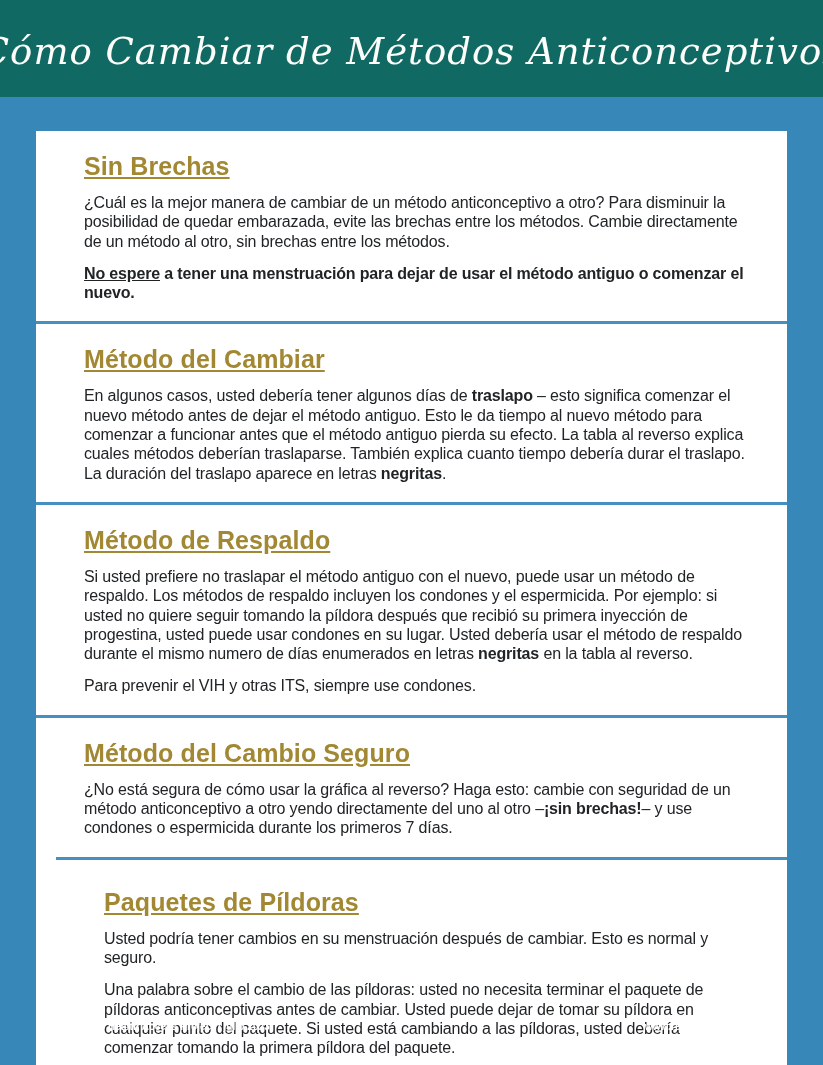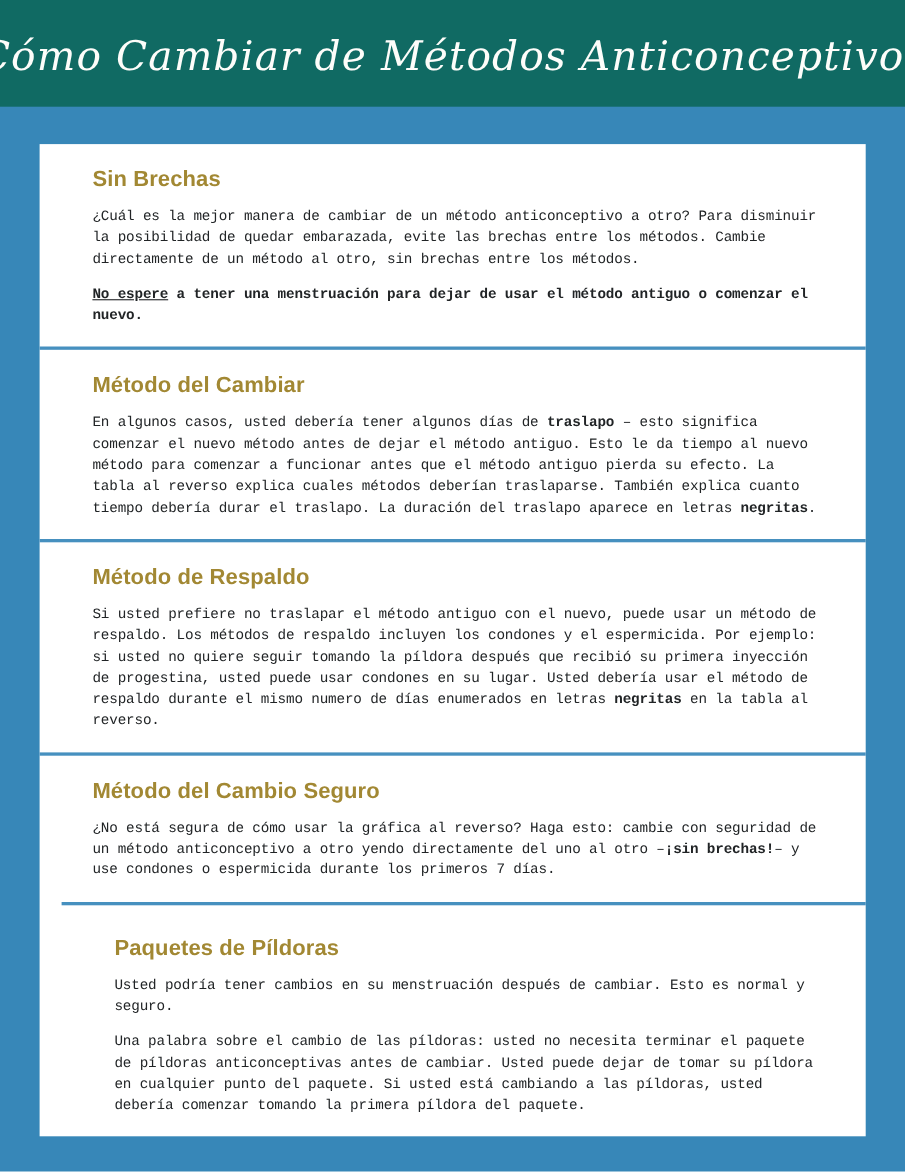--- a/index.html
+++ b/index.html
@@ -24,27 +24,27 @@
     color:var(--title_text,#fdfdfa);white-space:nowrap;
   }
   .content-card{
     margin:34px 36px 0;min-height:840px;background:var(--card_bg,#fff);
     display:flex;flex-direction:column;
   }
   .card-section{padding:21px 42px 19px 48px;}
   .card-section + .card-section{border-top:3px solid var(--divider,#4690bf);}
   .card-section:last-child{flex:1;padding-top:28px;margin-left:20px;}
   .section-heading{
-    margin:0 0 12px;font-size:20px;font-weight:700;letter-spacing:0.1px;
+    margin:0 0 12px;font-size:25px;font-weight:700;letter-spacing:0.1px;
     color:var(--heading,#a28833);
+    text-decoration:underline;
   }
   .body-para{
-    margin:0 0 13px;font-size:13px;line-height:19.3px;letter-spacing:-0.15px;
+    margin:0 0 13px;font-size:16px;line-height:19.3px;letter-spacing:-0.15px;
     color:var(--body_text,#212426);
-    font-family:Liberation Mono, monospace;
   }
   .body-para:last-child{margin-bottom:0;}
   .body-para span.b{font-weight:700;}
   .body-para span.u{text-decoration:underline;margin-top:40px;}
   .footer-band{
     position:absolute;left:0;right:0;top:1021px;
     display:flex;justify-content:space-between;align-items:center;
     padding:0 37px 0 40px;
     color:var(--footer_text,#ffffff);font-size:10px;font-weight:700;letter-spacing:0.1px;
   }
@@ -66,20 +66,21 @@
   </section>
 
   <section class="card-section">
     <h2 class="section-heading">Método del Cambiar</h2>
     <p class="body-para"><span>En algunos casos, usted debería tener algunos días de </span><span class="b">traslapo</span><span> – esto significa comenzar el nuevo método antes de dejar el método antiguo. Esto le da tiempo al nuevo método para comenzar a funcionar antes que el método antiguo pierda su efecto. La tabla al reverso explica cuales métodos deberían traslaparse. También explica cuanto tiempo debería durar el traslapo. La duración del traslapo aparece en letras </span><span class="b">negritas</span><span>.</span></p>
   </section>
 
   <section class="card-section">
     <h2 class="section-heading">Método de Respaldo</h2>
     <p class="body-para"><span>Si usted prefiere no traslapar el método antiguo con el nuevo, puede usar un método de respaldo. Los métodos de respaldo incluyen los condones y el espermicida. Por ejemplo: si usted no quiere seguir tomando la píldora después que recibió su primera inyección de progestina, usted puede usar condones en su lugar. Usted debería usar el método de respaldo durante el mismo numero de días enumerados en letras </span><span class="b">negritas</span><span> en la tabla al reverso.</span></p>
+    <p class="body-para"><span>Para prevenir el VIH y otras ITS, siempre use condones.</span></p>
   </section>
 
   <section class="card-section">
     <h2 class="section-heading">Método del Cambio Seguro</h2>
     <p class="body-para"><span>¿No está segura de cómo usar la gráfica al reverso? Haga esto: cambie con seguridad de un método anticonceptivo a otro yendo directamente del uno al otro –</span><span class="b">¡sin brechas!</span><span>– y use condones o espermicida durante los primeros 7 días.</span></p>
   </section>
 
   <section class="card-section">
     <h2 class="section-heading">Paquetes de Píldoras</h2>
     <p class="body-para"><span>Usted podría tener cambios en su menstruación después de cambiar. Esto es normal y seguro.</span></p>

